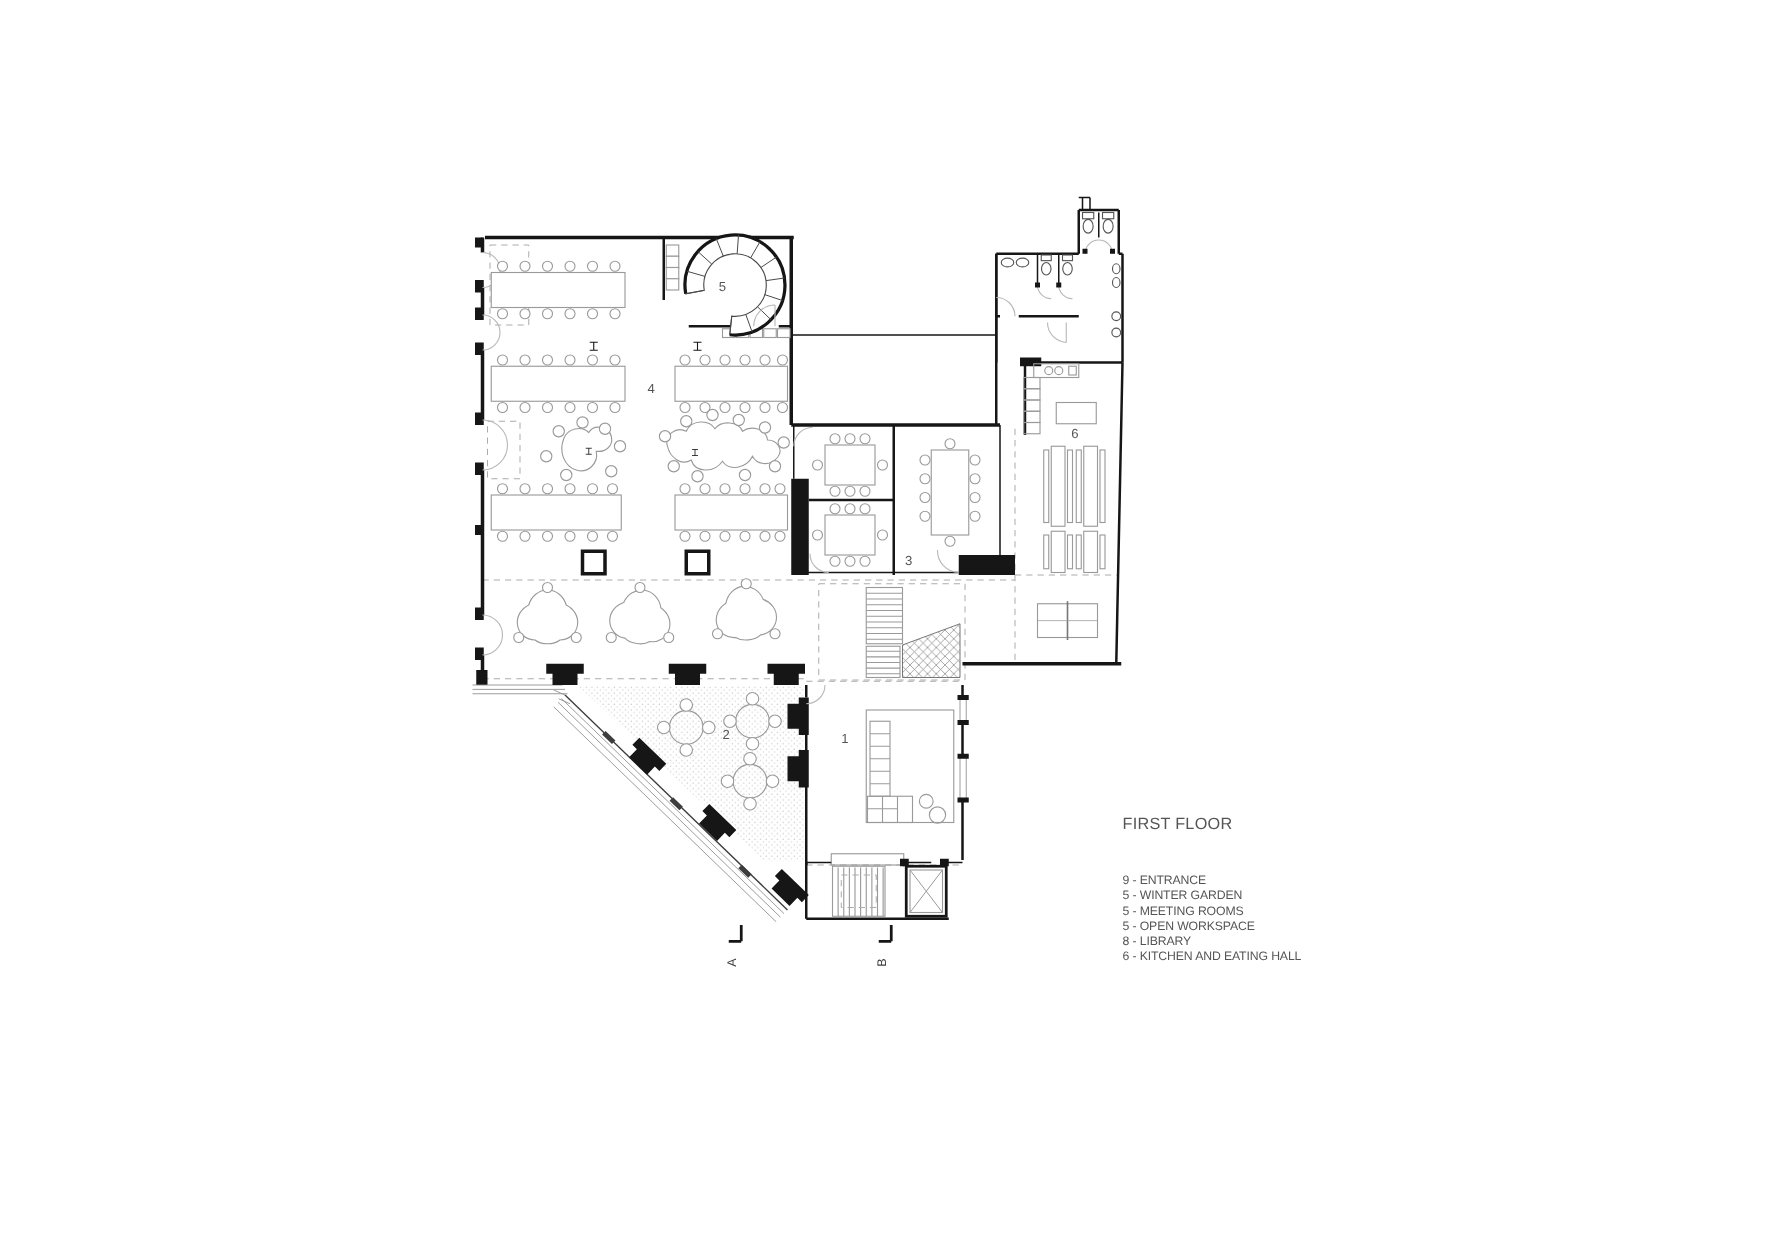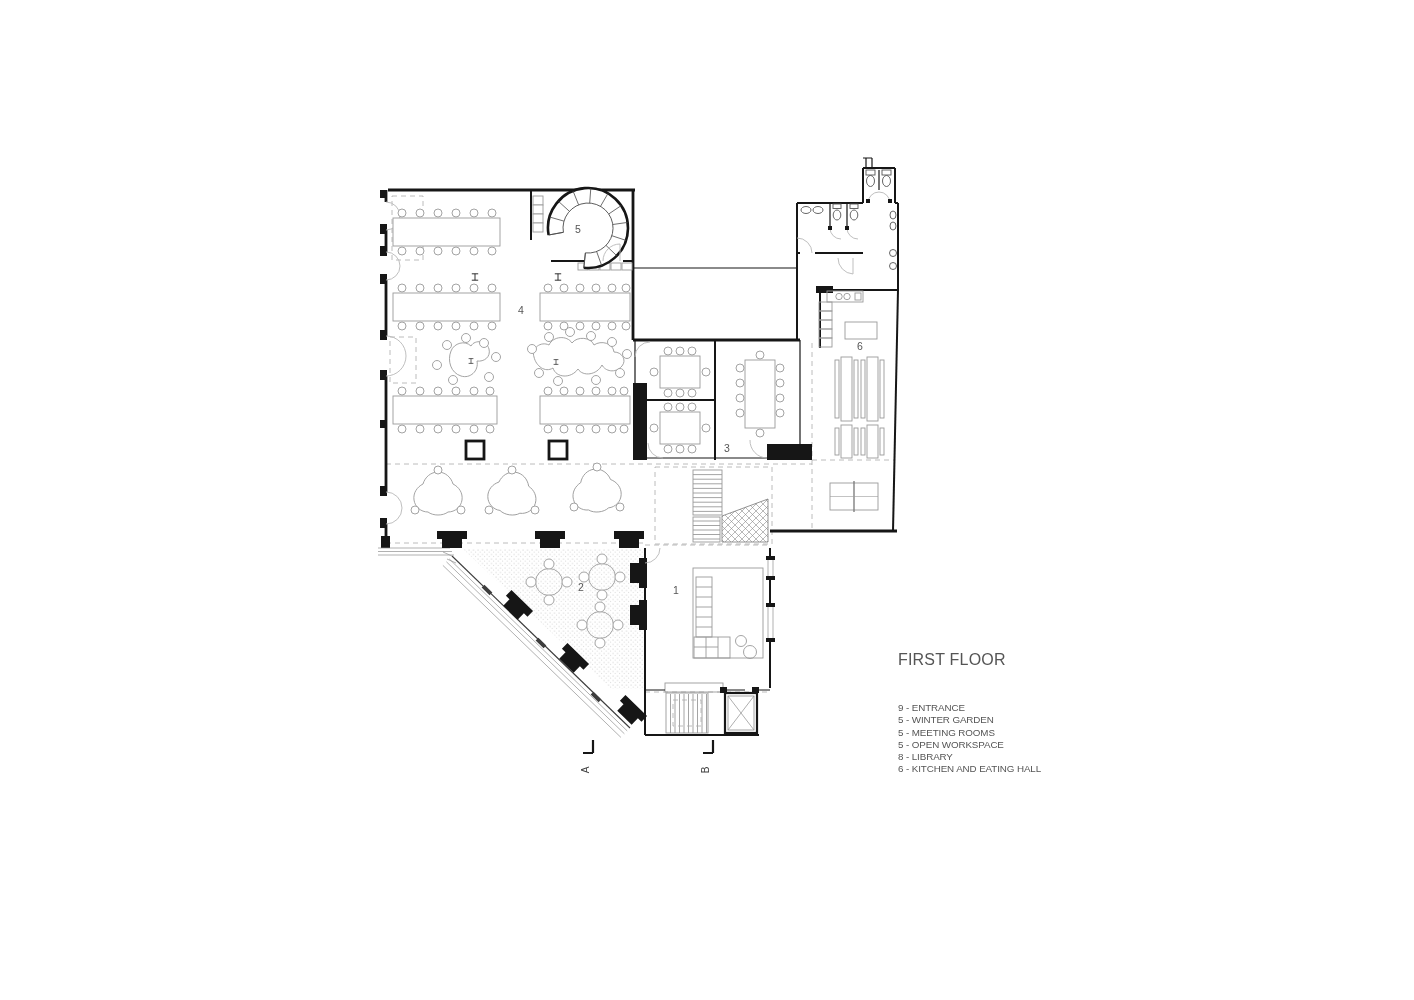--- a/index.html
+++ b/index.html
@@ -15,21 +15,21 @@
   .chairs circle{stroke:#9a9a9a;fill:#ffffff;stroke-width:0.9;}
   .dash{stroke:#ababab;stroke-width:0.8;fill:none;stroke-dasharray:5 4;}
   .arc{stroke:#b8b8b8;fill:none;stroke-width:0.9;}
   .glz{stroke:#8f8f8f;fill:none;stroke-width:0.7;}
   .glz0{stroke:#3d3d3d;fill:none;stroke-width:1.1;}
   .dark{stroke:#555555;fill:none;stroke-width:0.9;}
   .lbl{font:10.5px "Liberation Sans",sans-serif;fill:#555555;text-anchor:middle;}
   .seclbl{font:10px "Liberation Sans",sans-serif;fill:#3f3f3f;text-anchor:middle;}
   
   .legend{position:absolute;left:898px;top:651px;width:240px;color:#555555;}
-  .legend-title{font-size:16px;letter-spacing:0.2px;color:#555555;}
+  .legend-title{font-size:13px;letter-spacing:0.2px;color:#555555;}
   .legend-items{margin-top:33px;}
   .legend-item{font-size:9.8px;line-height:12.3px;letter-spacing:-0.1px;color:#555555;}
 </style>
 </head>
 <body>
 
 <div class="canvas">
 <svg width="1414" height="1000" viewBox="0 0 1414 1000">
   <defs>
     <pattern id="stipple" width="4.5" height="4.5" patternUnits="userSpaceOnUse">

